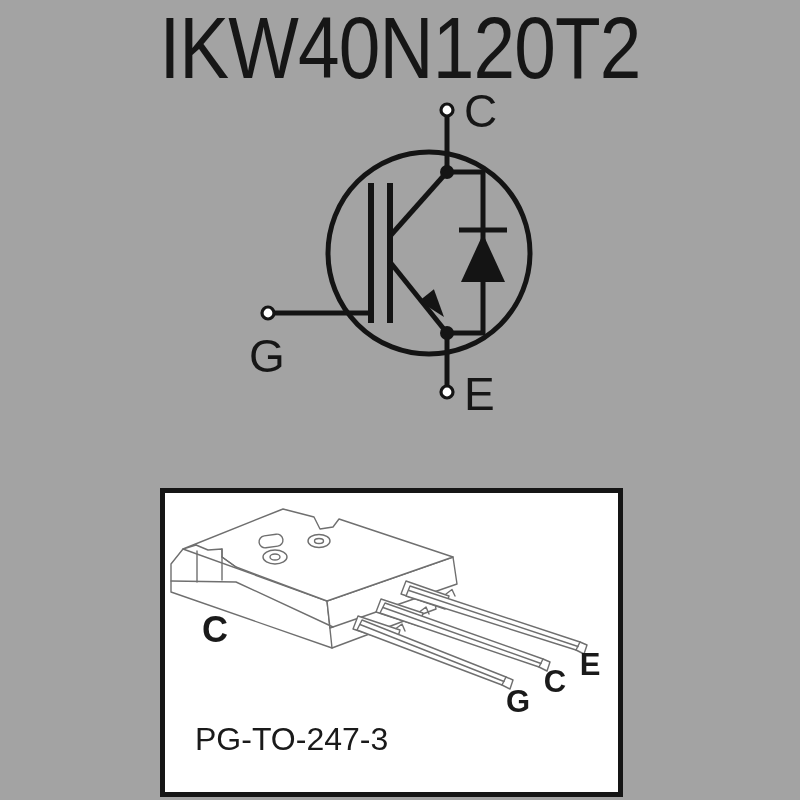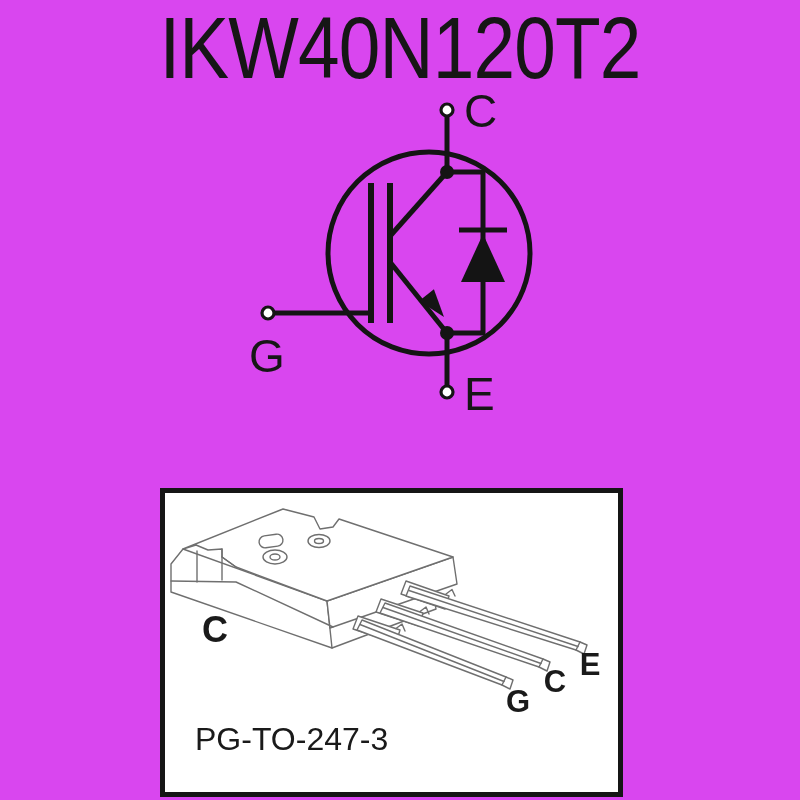--- a/index.html
+++ b/index.html
@@ -1,17 +1,17 @@
 <!DOCTYPE html>
 <html><head>
 <meta charset="utf-8">
 <style>
   html,body{margin:0;padding:0;background:#ffffff;}
   body{width:800px;height:800px;position:relative;font-family:"Liberation Sans",sans-serif;}
-  .canvas{position:absolute;left:0;top:0;width:800px;height:800px;background:#d946ef;overflow:hidden;}
+  .canvas{position:absolute;left:0;top:0;width:800px;height:800px;background:#a3a3a3;overflow:hidden;}
   .title{
     position:absolute;top:4px;left:0;width:800px;text-align:center;
     font-size:88px;line-height:1.0;font-weight:400;color:#161616;
     transform:scaleX(0.85);letter-spacing:-1px;white-space:nowrap;
   }
   .schem{position:absolute;left:0;top:0;}
   .schem text{font-size:46px;fill:#161616;font-family:"Liberation Sans",sans-serif;}
   .pkgbox{
     position:absolute;left:160px;top:488px;width:453px;height:299px;
     border:5px solid #151515;box-sizing:content-box;background:#fff;

